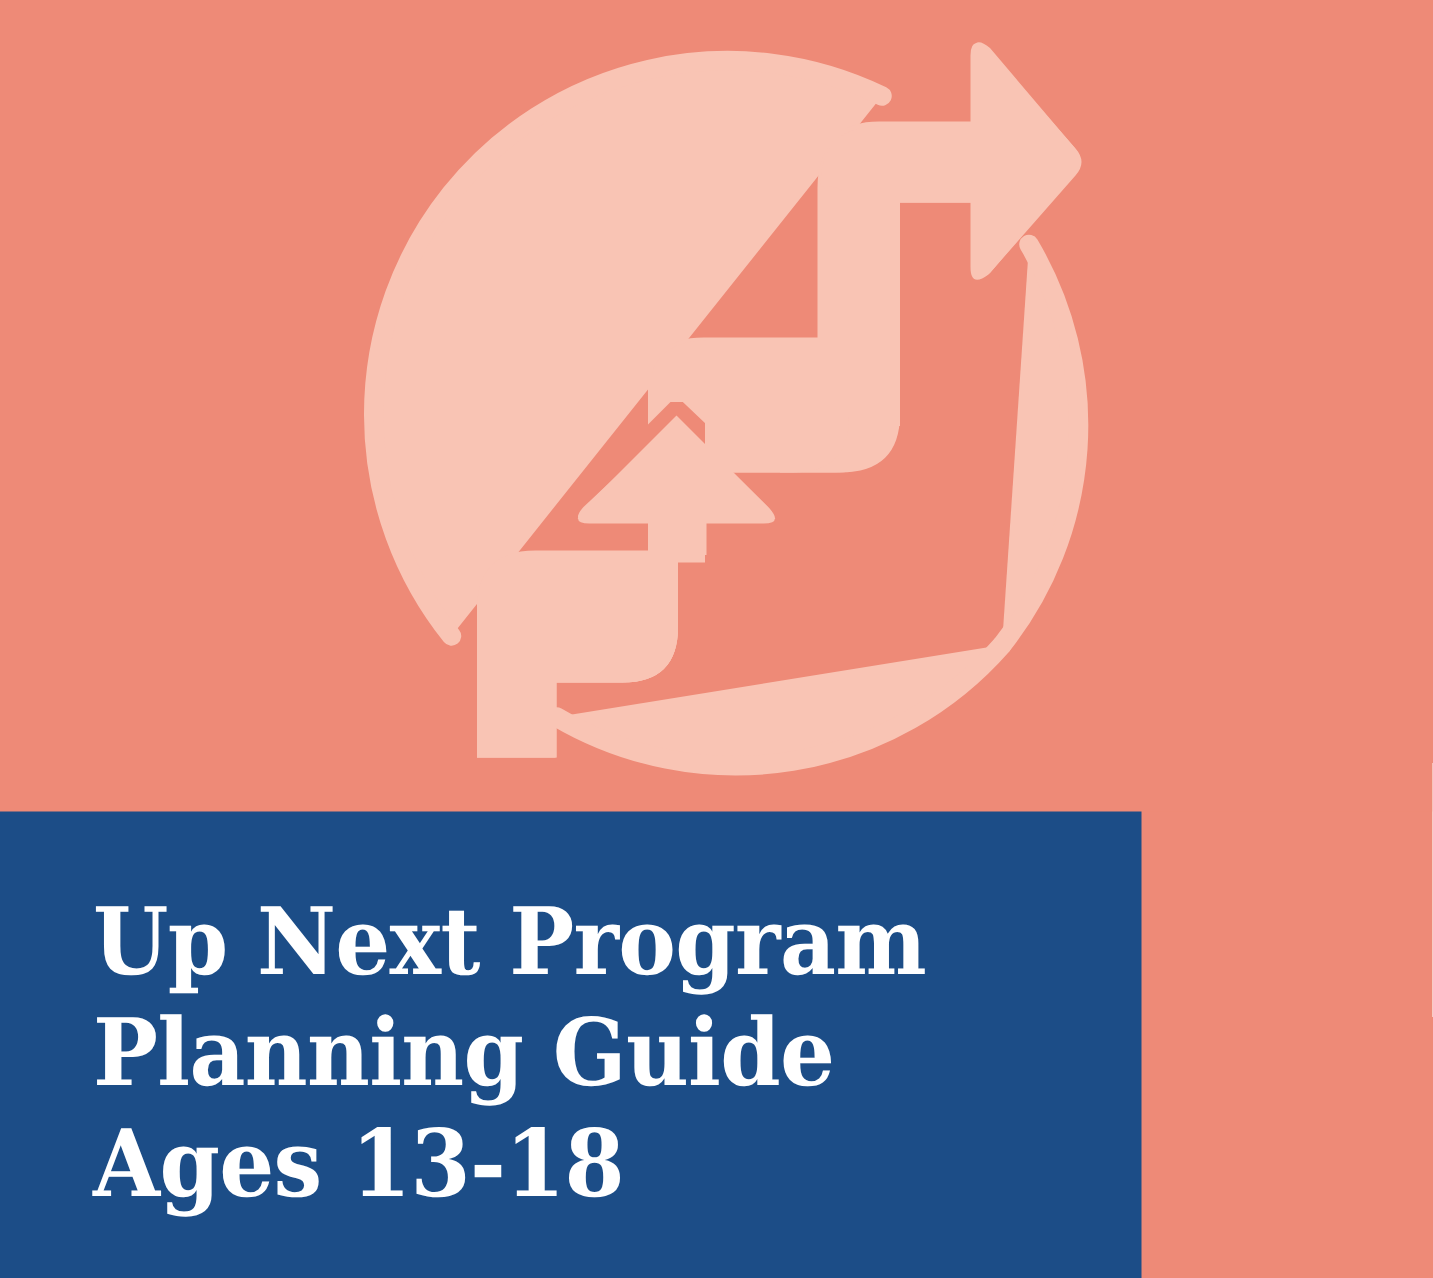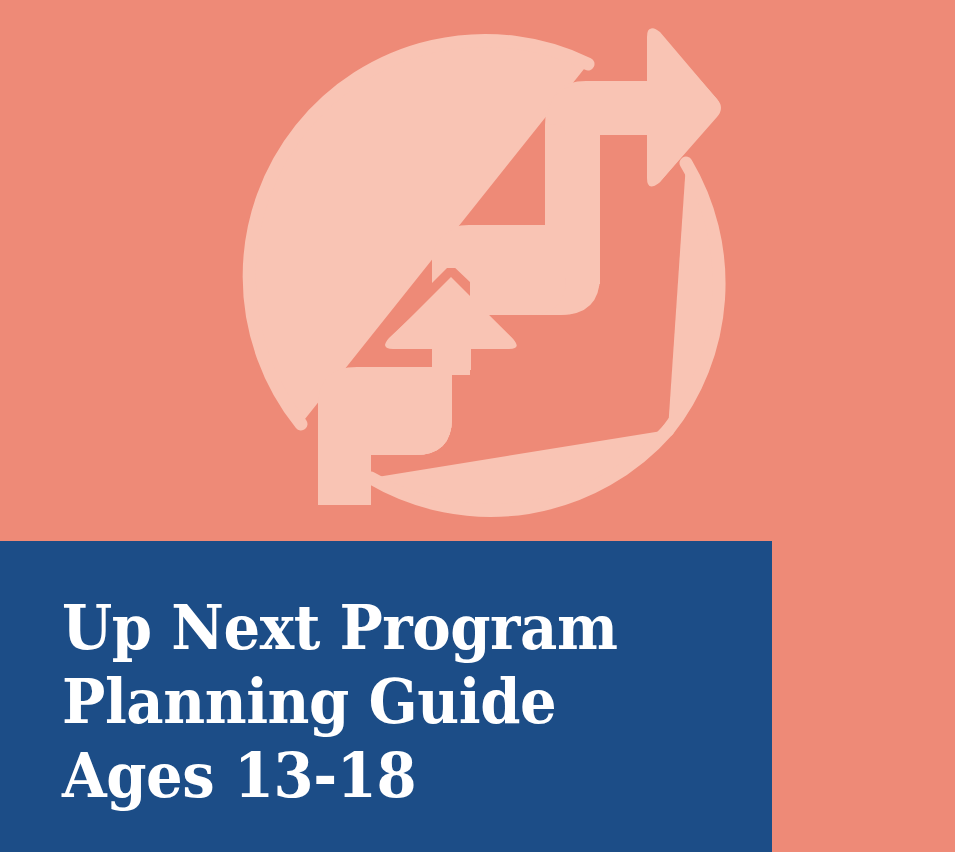--- a/index.html
+++ b/index.html
@@ -38,21 +38,20 @@
   }
   
   #title-panel {
     position: absolute;
     left: 0;
     top: 541px;
     width: 761px;
     height: 311px;
     background: #1c4d87;
     overflow: hidden;
-    padding-left: 11px;
   }
   #title-block {
     position: absolute;
     left: 62px;
     top: 50px;
     width: 860px;
   }
   .title-line {
     display: block;
     color: #ffffff;

